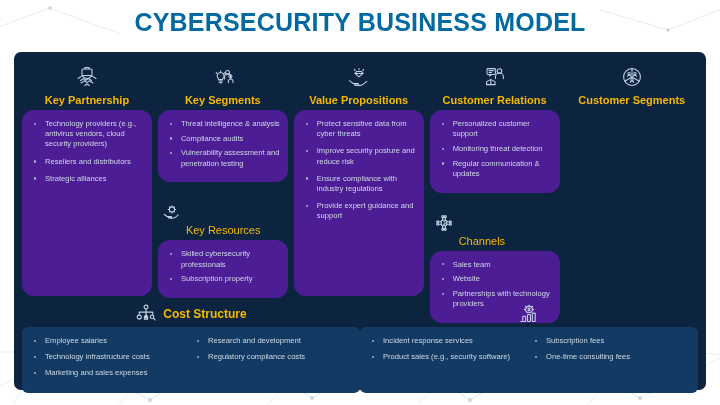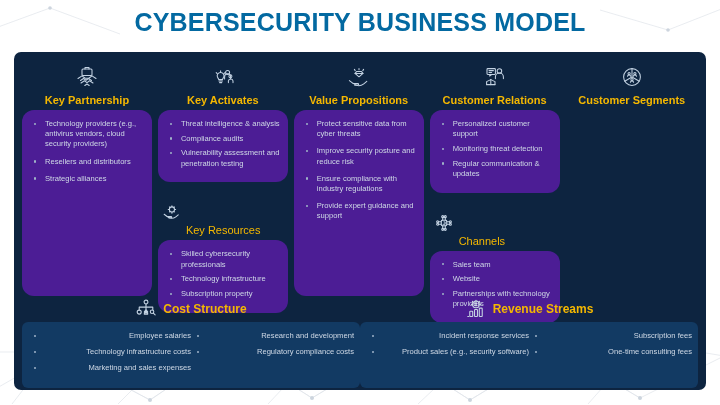--- a/index.html
+++ b/index.html
@@ -122,20 +122,21 @@
     font-weight: normal;
     white-space: nowrap;
     margin-top: 36px;
   }
   .sub-head .icon-wrap { height: 20px; }
 
   
   .bottom-row {
     display: flex;
     flex: 1 1 auto;
+    margin-top: 5px;
   }
   .bottom-block {
     flex: 1 1 0;
     display: flex;
     flex-direction: column;
     min-width: 0;
   }
   .bottom-head {
     display: flex;
     align-items: center;
@@ -152,21 +153,20 @@
   .bottom-card {
     background: #123a63;
     border-radius: 6px;
     flex: 1 1 auto;
     display: flex;
     padding: 9px 6px 8px 6px;
   }
   .bottom-card ul.bullets {
     flex: 1 1 0;
     min-width: 0;
-    text-align: right;
   }
   .bottom-card ul.bullets li { margin-bottom: 6px; }
 
   .ico { stroke: #c3d2e2; stroke-width: 1.05; fill: none;
          stroke-linecap: round; stroke-linejoin: round; }
   .ico-sm { stroke: #c3d2e2; stroke-width: 1.2; fill: none;
             stroke-linecap: round; stroke-linejoin: round; }
 </style>
 </head>
 <body>
@@ -231,21 +231,21 @@
           <svg width="26" height="26" viewBox="0 0 26 26" class="ico">
             <path d="M7.5 13.2 a3.4 3.4 0 1 1 6.2 0 c-.5 1-1.2 1.4-1.2 2.4 h-3.8 c0-1-.7-1.4-1.2-2.4z"></path>
             <path d="M9 17 h3.4 M9.6 18.6 h2.2"></path>
             <path d="M10.6 6.8 v1.4 M6.2 8.6 l1 1 M15 8.6 l-1 1"></path>
             <circle cx="17.6" cy="8.4" r="2"></circle>
             <path d="M14.6 15 v-2.2 a3 3 0 0 1 6 0 V15"></path>
             <circle cx="20.4" cy="12.2" r="1.5"></circle>
             <path d="M18.4 18.6 v-1.8 a2.4 2.4 0 0 1 4.6 0 v1.8"></path>
           </svg>
         </div>
-        <div class="title">Key Activates</div>
+        <div class="title">Key Segments</div>
       </div>
       <div class="card">
         <ul class="bullets tight">
           <li><span class="dot"></span><span>Threat intelligence &amp; analysis</span></li>
           <li><span class="dot"></span><span>Compliance audits</span></li>
           <li><span class="dot"></span><span>Vulnerability assessment and penetration testing</span></li>
         </ul>
       </div>
 
       <div class="sub-head">
@@ -255,21 +255,20 @@
             <path d="M11.5 3.2 v1 M11.5 10.8 v1 M7.2 7.5 h1 M14.8 7.5 h1 M8.6 4.6 l.7.7 M13.7 9.7 l.7.7 M14.4 4.6 l-.7.7 M9.3 9.7 l-.7.7"></path>
             <path d="M2.5 13 l3.4 2.6 h4.6 c1 0 1 1.6 0 1.6 H7.6"></path>
             <path d="M6 15.6 c3 2.4 6.6 3 10 .4 l2.8-2.2"></path>
           </svg>
         </div>
         <div class="title">Key Resources</div>
       </div>
       <div class="card grow">
         <ul class="bullets tight">
           <li><span class="dot"></span><span>Skilled cybersecurity professionals</span></li>
-          <li><span class="dot"></span><span>Technology infrastructure</span></li>
           <li><span class="dot"></span><span>Subscription property</span></li>
         </ul>
       </div>
     </div>
 
     <div class="col">
       <div class="col-head">
         <div class="icon-wrap">
           <svg width="26" height="26" viewBox="0 0 26 26" class="ico">
             <path d="M9 9.4 h8 l-4 3.4 z"></path>
@@ -398,21 +397,20 @@
           <svg width="22" height="22" viewBox="0 0 24 24" class="ico-sm">
             <circle cx="12" cy="7" r="3.6"></circle>
             <path d="M12 5.2 v3.6 M10.8 6 h2.4 M10.8 8 h2.4"></path>
             <path d="M12 2.4 v1.1 M8.1 3.6 l.6 .9 M15.9 3.6 l-.6 .9 M7 7 H8.1 M15.9 7 H17"></path>
             <rect x="5.2" y="14.4" width="3.2" height="5.8" rx="0.6"></rect>
             <rect x="10.4" y="12.6" width="3.2" height="7.6" rx="0.6"></rect>
             <rect x="15.6" y="11" width="3.2" height="9.2" rx="0.6"></rect>
             <path d="M3 20.2 h1.2"></path>
           </svg>
         </div>
-        <div class="title">Revenue Streams</div>
       </div>
       <div class="bottom-card">
         <ul class="bullets">
           <li><span class="dot"></span><span>Incident response services</span></li>
           <li><span class="dot"></span><span>Product sales (e.g., security software)</span></li>
         </ul>
         <ul class="bullets">
           <li><span class="dot"></span><span>Subscription fees</span></li>
           <li><span class="dot"></span><span>One-time consulting fees</span></li>
         </ul>

